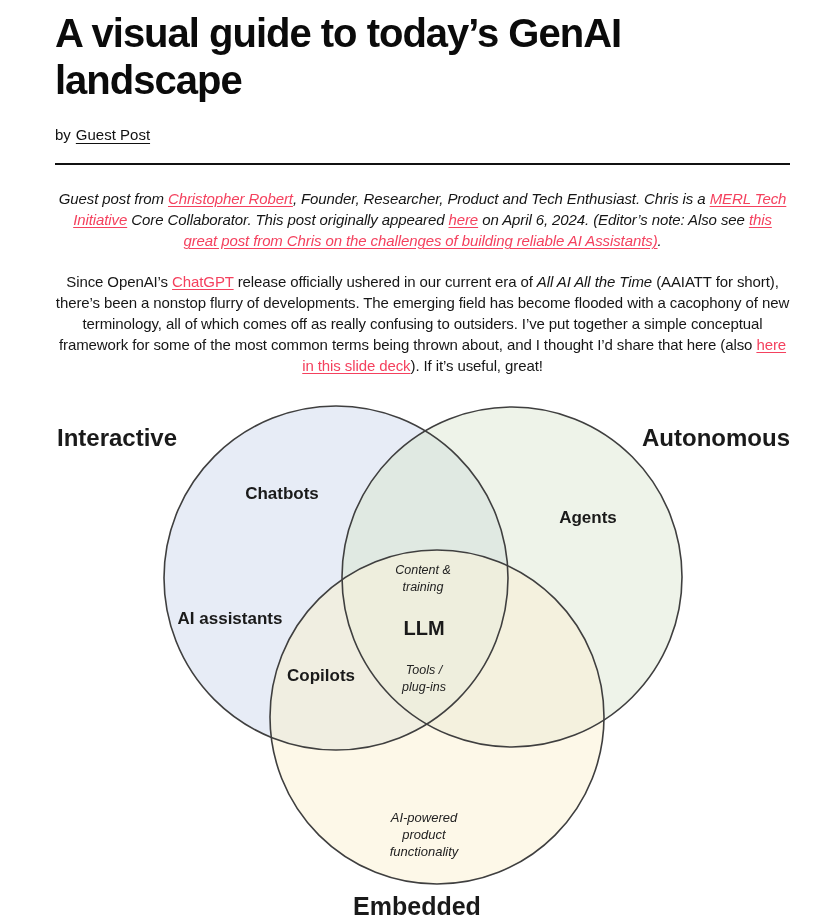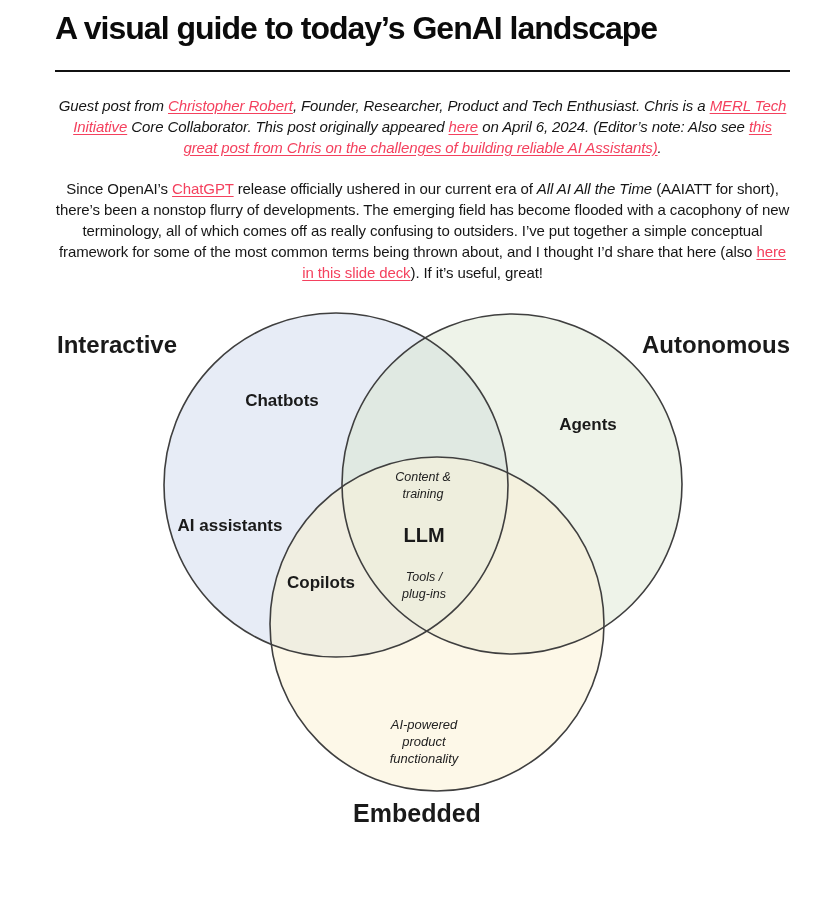--- a/index.html
+++ b/index.html
@@ -5,21 +5,21 @@
   :root { --link:#f4415e; --text:#161616; }
   * { box-sizing: border-box; margin: 0; padding: 0; }
   html,body { background:#ffffff; }
   body {
     width: 832px;
     font-family: "Liberation Sans", "DejaVu Sans", sans-serif;
     color: var(--text);
     padding: 10px 42px 0 55px;
   }
   h1.title {
-    font-size: 32px;
+    font-size: 40px;
     line-height: 1.18;
     font-weight: 600;
     letter-spacing: -1px;
     color: #0b0b0b;
     max-width: 680px;
     margin-bottom: 22px;
   }
   .byline { font-size: 15px; color:#111; margin-bottom: 20px; }
   .byline .prefix { margin-right: 5px; }
   .byline a { color:#111; text-decoration: underline; text-underline-offset: 3px; }
@@ -46,20 +46,23 @@
   .vl-small  { font-size: 12.5px; font-style: italic; fill:#222222; }
   .vl-small3 { font-size: 13px;   font-style: italic; fill:#222222; }
 </style>
 </head>
 <body>
 
 <div class="page">
 
   <h1 class="title">A visual guide to today’s GenAI landscape</h1>
 
+  <p class="byline">
+    <span class="prefix">by</span><a href="#">Guest Post</a>
+  </p>
 
   <hr class="rule">
 
   <p class="para"><span class="it">Guest post from </span><a class="it" href="#">Christopher Robert</a><span class="it">, Founder, Researcher, Product and Tech Enthusiast. Chris is a </span><a class="it" href="#">MERL Tech Initiative</a><span class="it"> Core Collaborator. This post originally appeared </span><a class="it" href="#">here</a><span class="it"> on April 6, 2024. (Editor’s note: Also see </span><a class="it" href="#">this great post from Chris on the challenges of building reliable AI Assistants)</a><span class="it">.</span></p>
 
   <p class="para"><span>Since OpenAI’s </span><a href="#">ChatGPT</a><span> release officially ushered in our current era of </span><span class="it">All AI All the Time</span><span> (AAIATT for short), there’s been a nonstop flurry of developments. The emerging field has become flooded with a cacophony of new terminology, all of which comes off as really confusing to outsiders. I’ve put together a simple conceptual framework for some of the most common terms being thrown about, and I thought I’d share that here (also </span><a href="#">here in this slide deck</a><span>). If it’s useful, great!</span></p>
 
   <figure class="venn">
     <svg width="735" height="527" viewBox="0 0 735 527">
       <defs>

